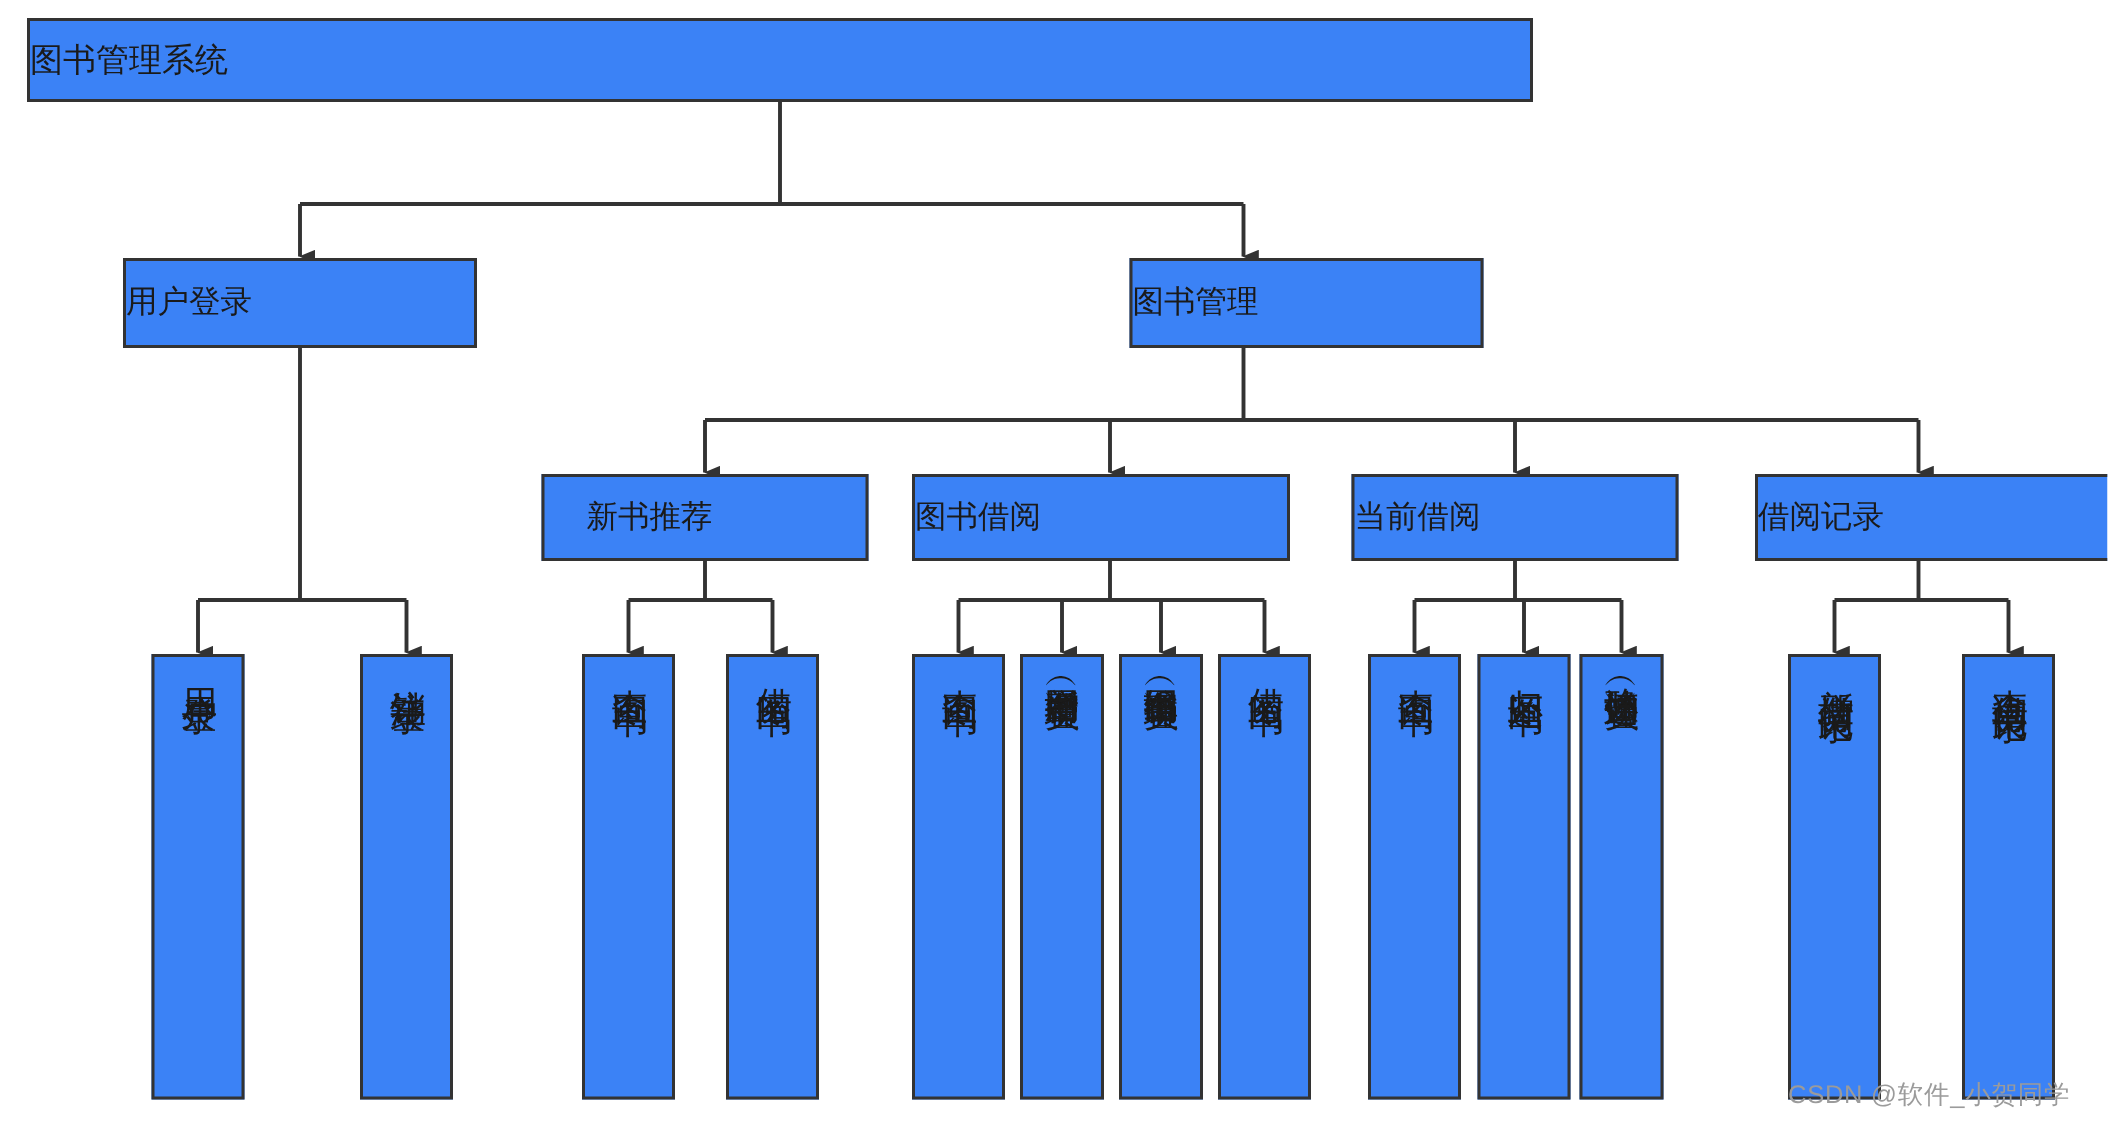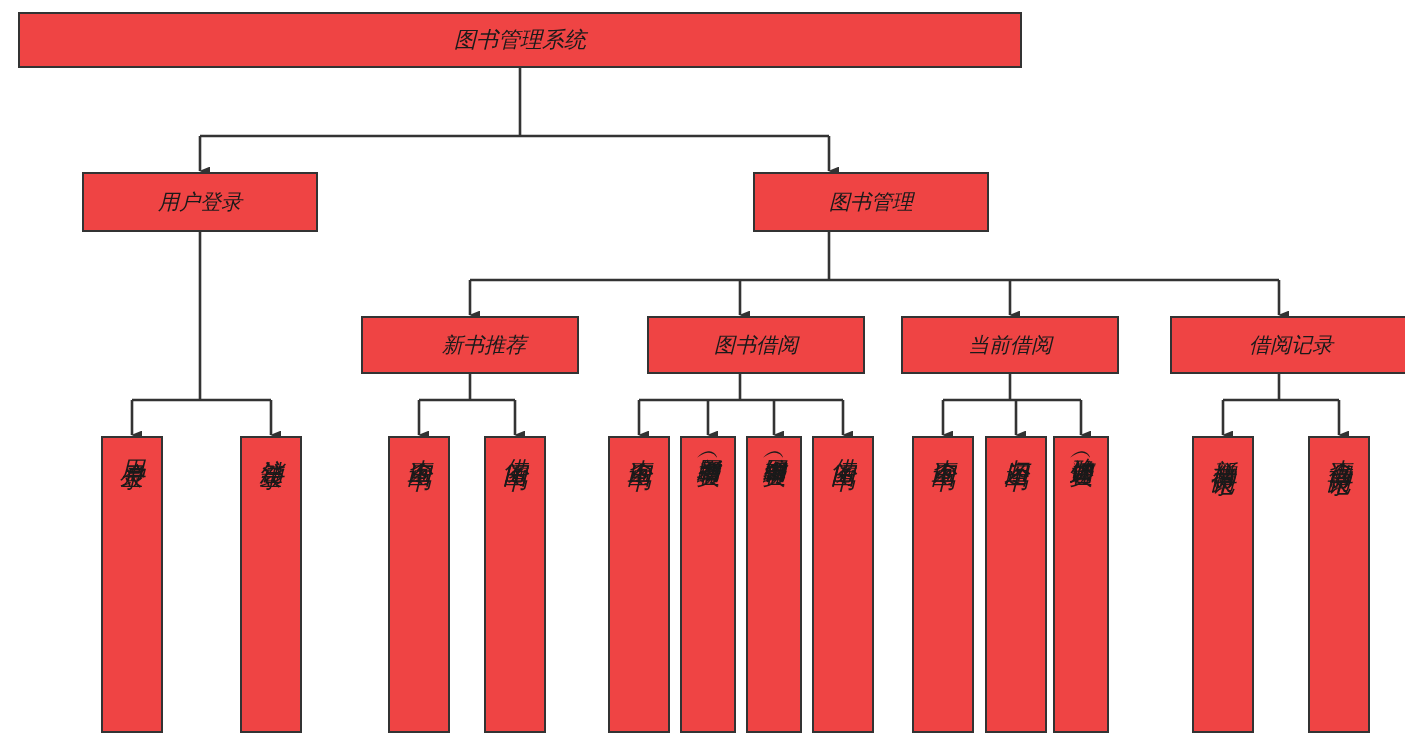--- a/index.html
+++ b/index.html
@@ -22,26 +22,25 @@
     left: 0;
     top: 0;
     width: 1405px;
     height: 747px;
     pointer-events: none;
   }
   .node {
     position: absolute;
     box-sizing: border-box;
     border: 2px solid #333333;
-    background: #ef4444;
+    background: #3b82f6;
     display: flex;
     align-items: center;
-    justify-content: center;
+    justify-content: flex-start;
     color: #1a1a1a;
-    font-style: italic;
   }
   .node .label {
     display: block;
     text-align: center;
     line-height: 1.22;
     white-space: nowrap;
   }
   .node.horiz .label {
     font-size: 21px;
   }
@@ -127,21 +126,21 @@
       </div>
       <div class="node horiz" style="left: 82px; top: 172px; width: 236px; height: 60px;">
         <span class="label">用户登录</span>
       </div>
       <div class="node horiz" style="left: 753px; top: 172px; width: 236px; height: 60px;">
         <span class="label">图书管理</span>
       </div>
       <div class="node horiz" style="left: 361px; top: 316px; width: 218px; height: 58px; padding-left: 28px;">
         <span class="label">新书推荐</span>
       </div>
-      <div class="node horiz" style="left: 647px; top: 316px; width: 218px; height: 58px;">
+      <div class="node horiz" style="left: 608px; top: 316px; width: 252px; height: 58px;">
         <span class="label">图书借阅</span>
       </div>
       <div class="node horiz" style="left: 901px; top: 316px; width: 218px; height: 58px;">
         <span class="label">当前借阅</span>
       </div>
       <div class="node horiz" style="left: 1170px; top: 316px; width: 242px; height: 58px;">
         <span class="label">借阅记录</span>
       </div>
       <div class="node vert" style="left: 101px; top: 436px; width: 62px; height: 297px;">
         <span class="label">用户登录</span>
@@ -177,14 +176,15 @@
         <span class="label">确认归还（管理员）</span>
       </div>
       <div class="node vert" style="left: 1192px; top: 436px; width: 62px; height: 297px;">
         <span class="label">新增借阅记录</span>
       </div>
       <div class="node vert" style="left: 1308px; top: 436px; width: 62px; height: 297px;">
         <span class="label">查询借阅记录</span>
       </div>
     </div>
 
+  <div class="watermark" style="left: 1192px; top: 718px;">CSDN @软件_小贺同学</div>
 
 </div>
 
 </body></html>

